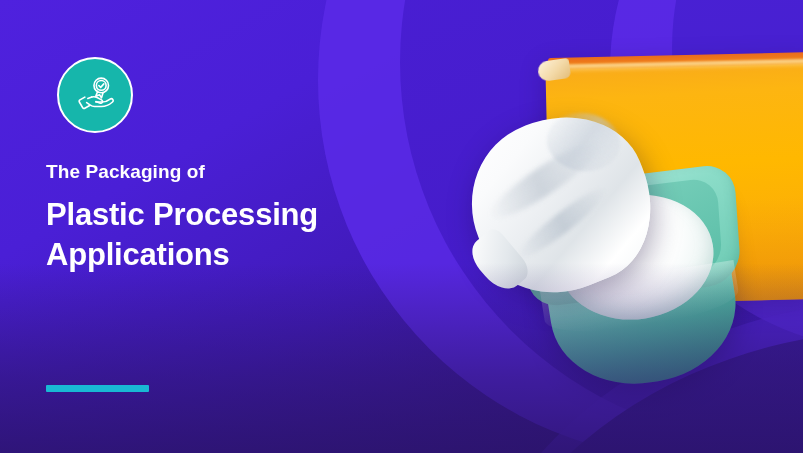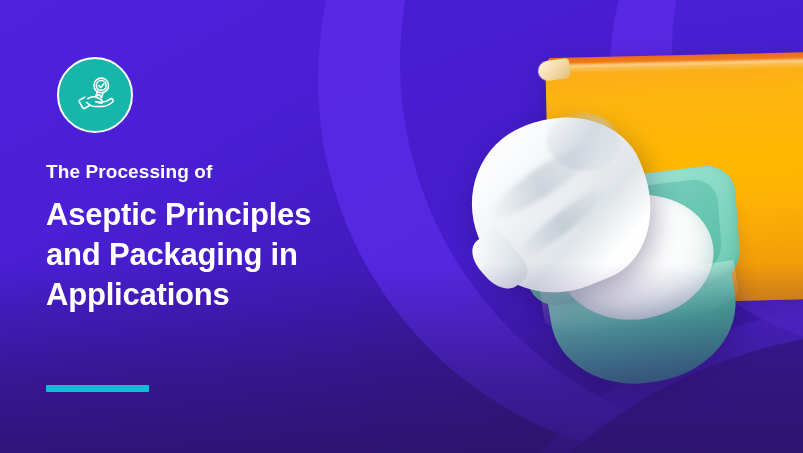--- a/index.html
+++ b/index.html
@@ -313,23 +313,22 @@
         <path d="M20.6 26.1c1.9-.5 4.1-.2 5.6.6l4.6 2.4c1 .5 1.3 1.6.8 2.5-.5.9-1.7 1.2-2.7.8l-4-1.6"></path>
         <path d="M20.6 26.1l-4.1 1.5"></path>
         <path d="M24.9 31.3h6.6c3.3 0 6-1.2 8.2-3 .9-.7 2.2-.6 2.9.3.6.8.5 2-.3 2.7-3.2 2.8-7.2 4.7-11.6 4.7h-7.2c-1.6 0-3.1-.5-4.4-1.4l-3.8-2.7"></path>
 
         <path d="M13.4 26.2l-5.1 2.9a1.6 1.6 0 00-.6 2.2l3.4 5.9c.45.8 1.45 1.05 2.25.6l5.05-2.9"></path>
       </svg>
     </span>
   </div>
 
   <div class="copy">
-    <div class="eyebrow">The Processing of</div>
+    <div class="eyebrow">The Packaging of</div>
     <div class="headline">
-      <span>Aseptic Principles</span>
-      <span>and Packaging in</span>
+      <span>Plastic Processing</span>
       <span>Applications</span>
     </div>
   </div>
 
   <div class="accent-bar"></div>
 
 </div>
 
 </body></html>

